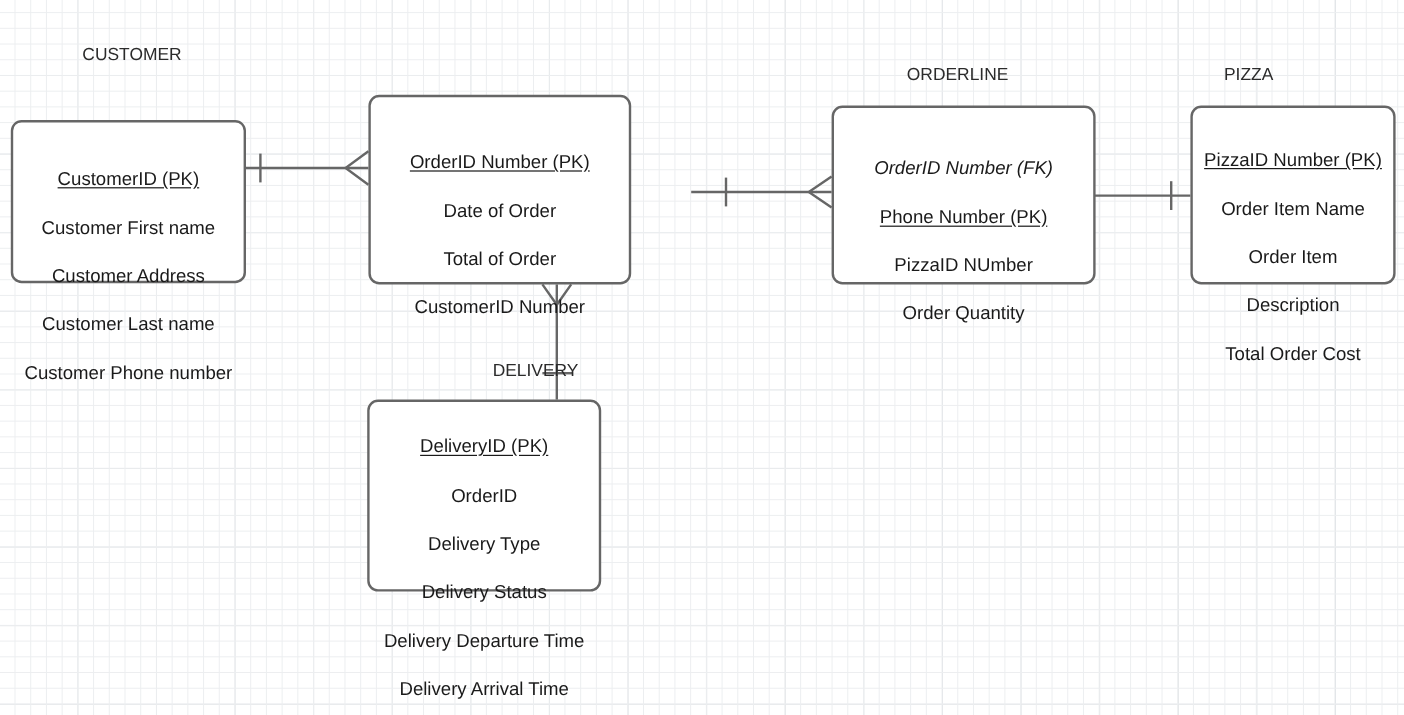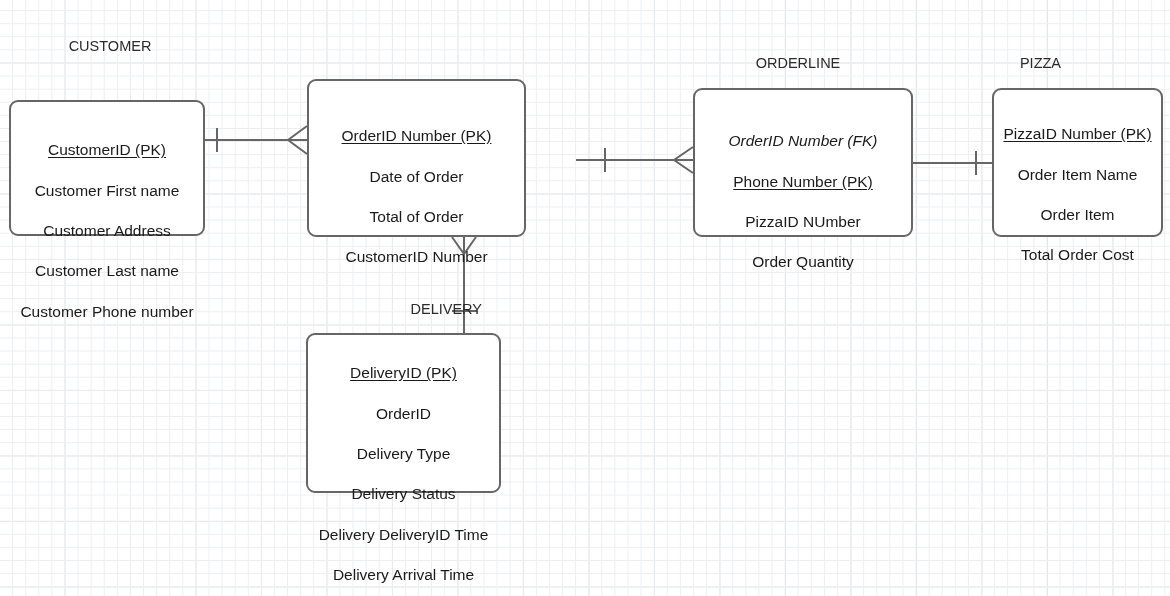--- a/index.html
+++ b/index.html
@@ -161,28 +161,29 @@
       <span class="attr">PizzaID NUmber</span>
       <span class="attr">Order Quantity</span>
     </div>
   </div>
 
   <div class="entity" id="box-pizza">
     <div class="attrs">
       <span class="attr pk">PizzaID Number (PK)</span>
       <span class="attr">Order Item Name</span>
       <span class="attr">Order Item</span>
+      <span class="attr">Description</span>
       <span class="attr">Total Order Cost</span>
     </div>
   </div>
 
   <div class="entity" id="box-delivery">
     <div class="attrs">
       <span class="attr pk">DeliveryID (PK)</span>
       <span class="attr">OrderID</span>
       <span class="attr">Delivery Type</span>
       <span class="attr">Delivery Status</span>
-      <span class="attr">Delivery DeliveryID Time</span>
+      <span class="attr">Delivery Departure Time</span>
       <span class="attr">Delivery Arrival Time</span>
     </div>
   </div>
 
 </div>
 
 </body></html>

